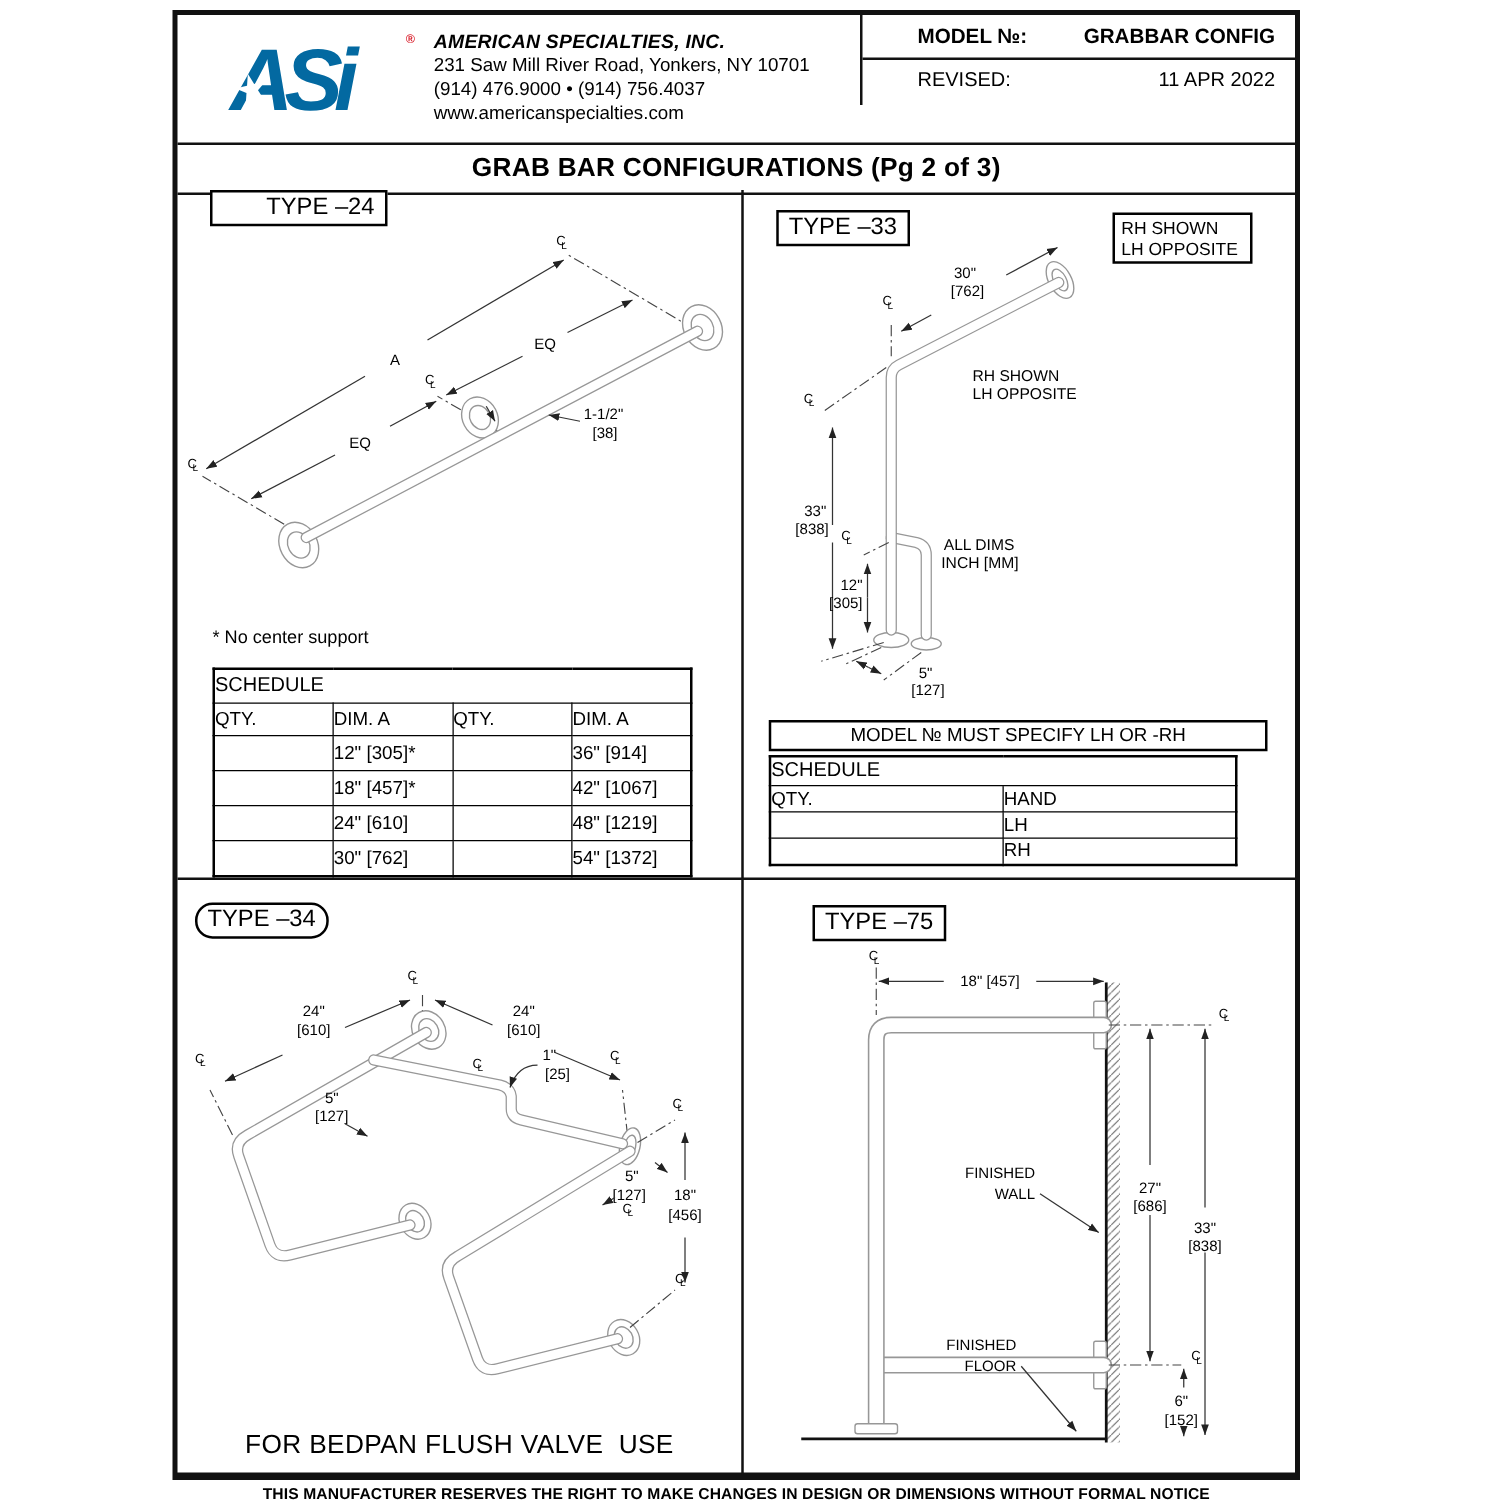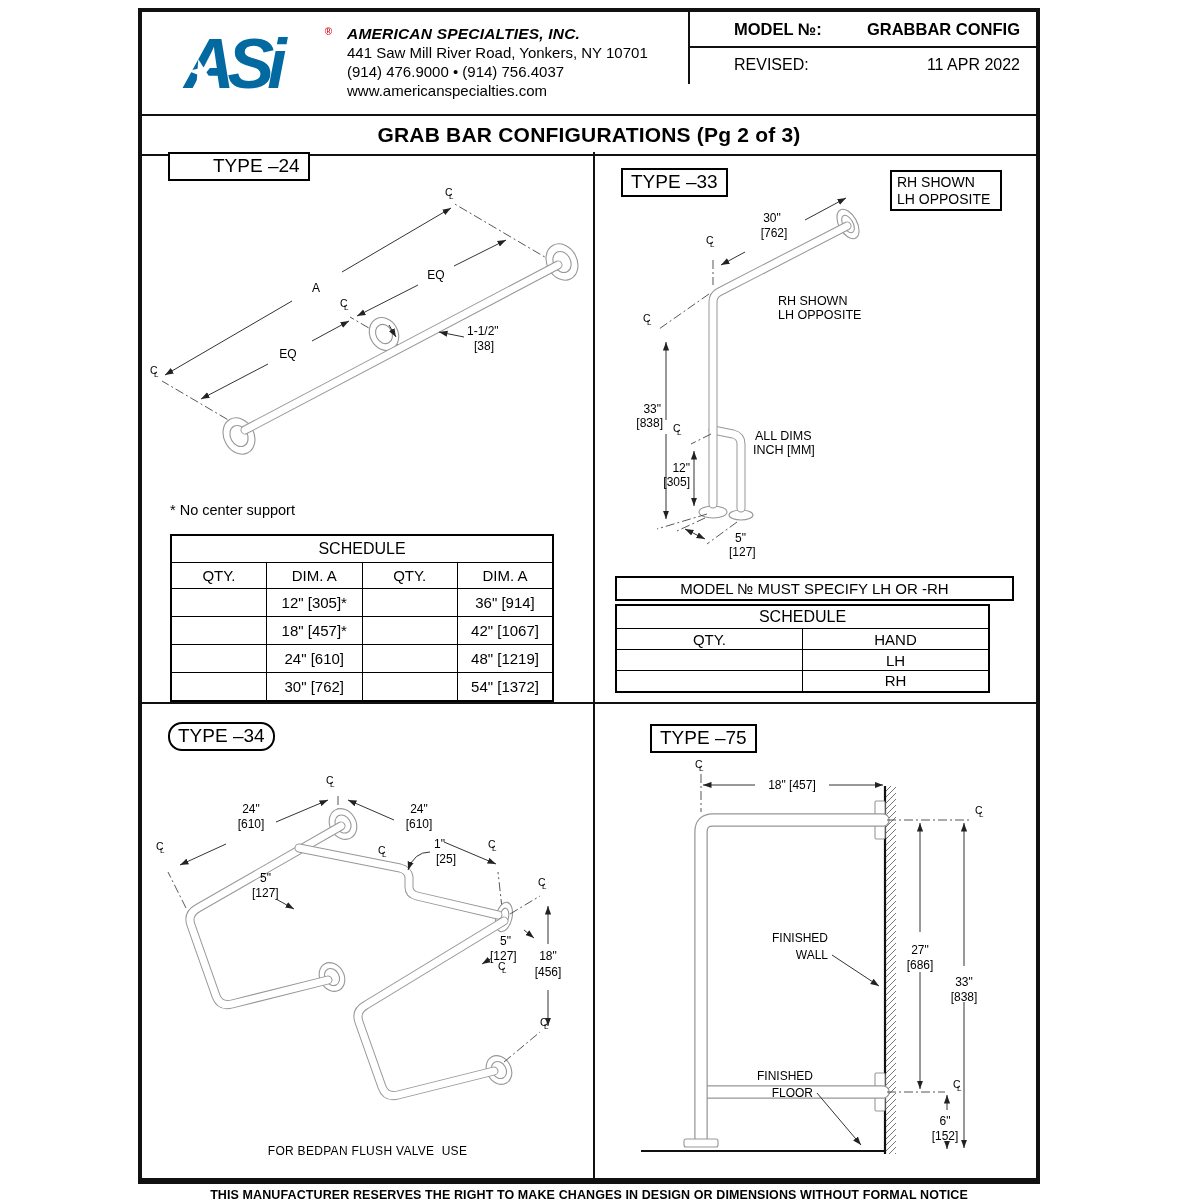--- a/index.html
+++ b/index.html
@@ -21,25 +21,25 @@
   .hdiv{position:absolute;left:0;top:690px;width:894px;height:2px;background:#111;}
   .quad{position:absolute;box-sizing:border-box;}
   .q24{left:0;top:140px;width:451px;height:550px;}
   .q33{left:453px;top:140px;width:441px;height:550px;}
   .q34{left:0;top:692px;width:451px;height:476px;}
   .q75{left:453px;top:692px;width:441px;height:476px;}
   .typebox{position:absolute;border:2px solid #000;font-size:19px;padding:1px 8px 2px 8px;background:#fff;white-space:nowrap;}
   .cornerbox{position:absolute;border:2px solid #000;font-size:14px;line-height:16.5px;padding:2px 5px;background:#fff;}
   .note{position:absolute;font-size:14.5px;}
   .sched{border-collapse:collapse;position:absolute;background:#fff;table-layout:fixed;}
-  .sched td{border:1px solid #000;text-align:center;font-size:15px;padding:0;}
+  .sched td{border:1px solid #000;font-size:15px;padding:0;}
   .sched .tt{font-size:16px;height:26px;}
   .sched{border:2px solid #000;}
   .specbox{position:absolute;border:2px solid #000;box-sizing:border-box;text-align:center;font-size:15px;padding:2px 0;background:#fff;}
-  .caption{position:absolute;width:100%;text-align:center;font-size:12px;white-space:pre;letter-spacing:0.3px;}
+  .caption{position:absolute;width:100%;text-align:center;font-size:21px;white-space:pre;letter-spacing:0.3px;}
   .footer{position:absolute;left:138px;top:1188px;width:902px;text-align:center;font-weight:bold;font-size:12.5px;letter-spacing:0.1px;}
   svg{position:absolute;overflow:visible;}
   svg text{font-family:"Liberation Sans","DejaVu Sans",sans-serif;font-size:12px;fill:#000;}
   .t125{font-size:12.5px;}
   .dim{stroke:#333;stroke-width:1;fill:none;}
   .dd{stroke:#444;stroke-width:0.9;fill:none;stroke-dasharray:9 3 2 3;}
   .to{stroke:#979797;stroke-width:9;fill:none;stroke-linecap:round;stroke-linejoin:round;}
   .ti{stroke:#fff;stroke-width:7;fill:none;stroke-linecap:round;stroke-linejoin:round;}
   .to2{stroke:#979797;stroke-width:13.5;fill:none;stroke-linecap:round;stroke-linejoin:round;}
   .ti2{stroke:#fff;stroke-width:11;fill:none;stroke-linecap:round;stroke-linejoin:round;}
@@ -65,21 +65,21 @@
 <div class="sheet">
 
   <div class="hdr">
     <div class="logo">
       <span class="logo-text">ASi</span>
       <span class="logo-star">★</span>
       <span class="logo-reg">®</span>
     </div>
     <div class="coinfo">
       <div class="coname">AMERICAN SPECIALTIES, INC.</div>
-      <div>441 Saw Mill River Road, Yonkers, NY 10701</div>
+      <div>231 Saw Mill River Road, Yonkers, NY 10701</div>
       <div>(914) 476.9000 • (914) 756.4037</div>
       <div>www.americanspecialties.com</div>
     </div>
     <div class="tblock">
       <div class="tbrow">
         <span>MODEL №:</span>
         <span>GRABBAR CONFIG</span>
       </div>
       <div class="tbrow">
         <span>REVISED:</span>
@@ -266,21 +266,21 @@
       </tr>
       <tr style="height:21px;margin-top:38px;">
         <td></td>
         <td>RH</td>
       </tr>
     </tbody>
       </table>
   </div>
 
   <div class="quad q34">
-    <div class="typebox" style="left:26px;top:18px;border-radius:14px;">TYPE –34</div>
+    <div class="typebox" style="left:14px;top:18px;border-radius:14px;">TYPE –34</div>
 
     <svg width="451" height="400" style="left:0;top:40px;">
 
       <path class="dd" d="M196,52 L196,78"></path>
       <g transform="translate(184,40)">
           <text class="clc" x="0" y="0">C</text>
           <text class="cll" x="4" y="3">L</text>
         </g>
       <path class="dim" d="M84,100 L38,121" marker-end="url(#ar)"></path>
       <path class="dim" d="M134,78 L186,56" marker-end="url(#ar)"></path>

